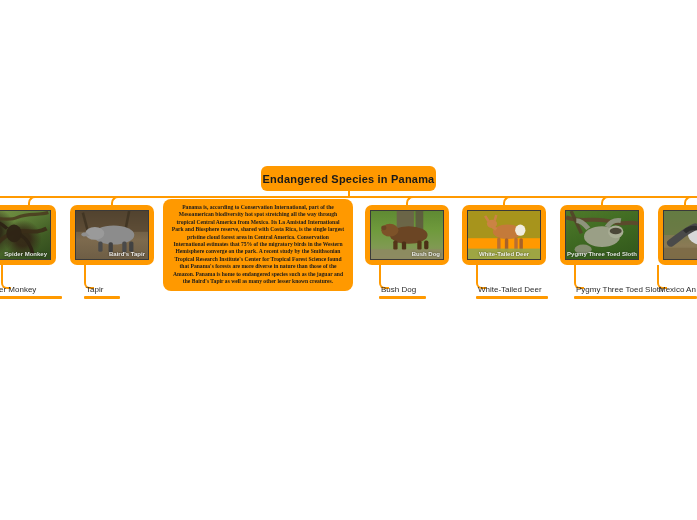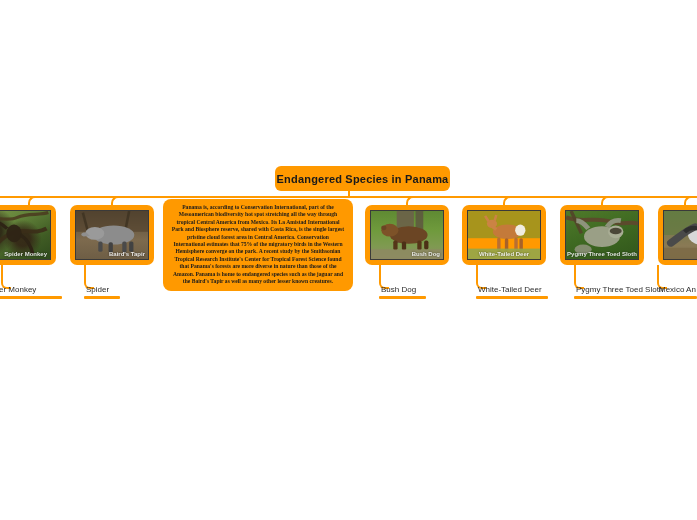--- a/index.html
+++ b/index.html
@@ -17,21 +17,21 @@
     position: relative;
     width: 697px;
     height: 520px;
     background: #ffffff;
     overflow: hidden;
   }
 
   
   .root-node {
     position: absolute;
-    left: 275px;
+    left: 261px;
     top: 166px;
     width: 175px;
     height: 25px;
     background: #f90000;
     background: #FF9900;
     border-radius: 6px;
     box-sizing: border-box;
     display: flex;
     align-items: center;
     justify-content: center;
@@ -294,21 +294,21 @@
       <span class="watermark"></span>
     </div>
   </div>
 
   <div class="leaf" style="left:-19px; top:285px; width:81px;">
     <div class="leaf-label">Spider Monkey</div>
     <div class="leaf-underline" style="width:81px;"></div>
   </div>
 
   <div class="leaf" style="left:84px; top:285px; width:36px;">
-    <div class="leaf-label">Spider</div>
+    <div class="leaf-label">Tapir</div>
     <div class="leaf-underline" style="width:36px;"></div>
   </div>
 
   <div class="leaf" style="left:379px; top:285px; width:47px;">
     <div class="leaf-label">Bush Dog</div>
     <div class="leaf-underline" style="width:47px;"></div>
   </div>
 
   <div class="leaf" style="left:476px; top:285px; width:72px;">
     <div class="leaf-label">White-Tailed Deer</div>

